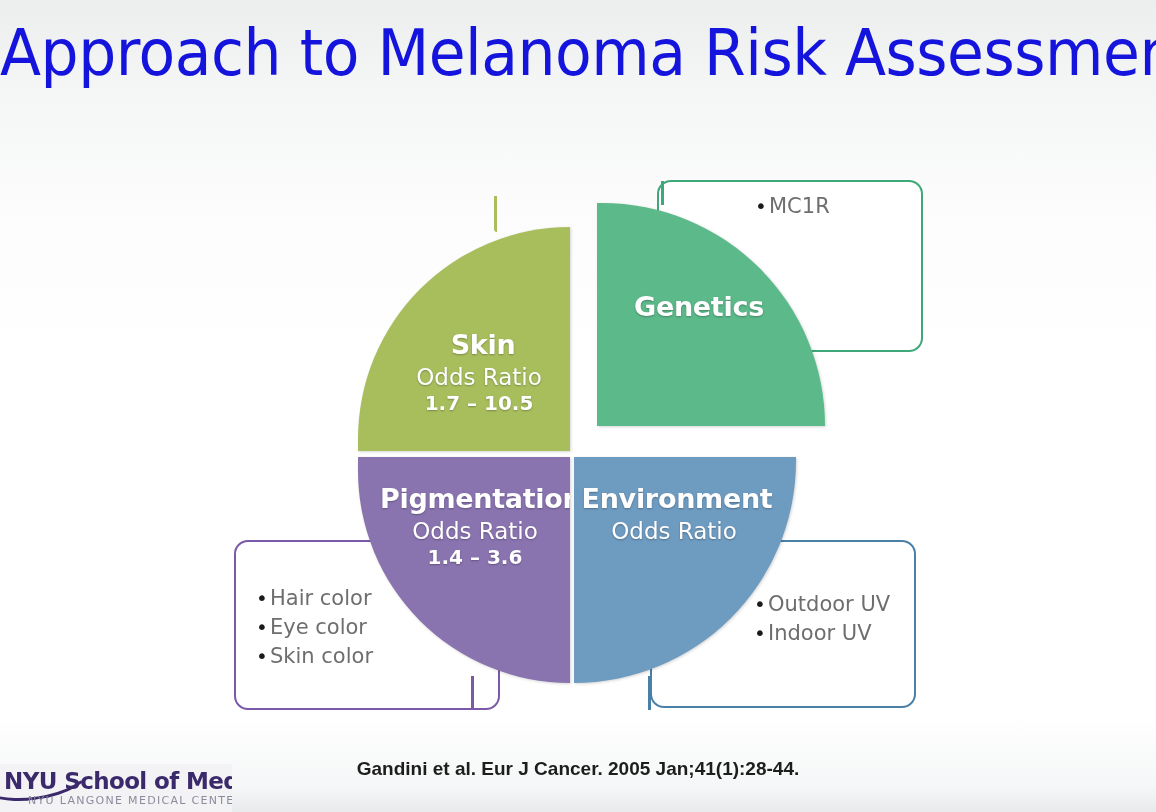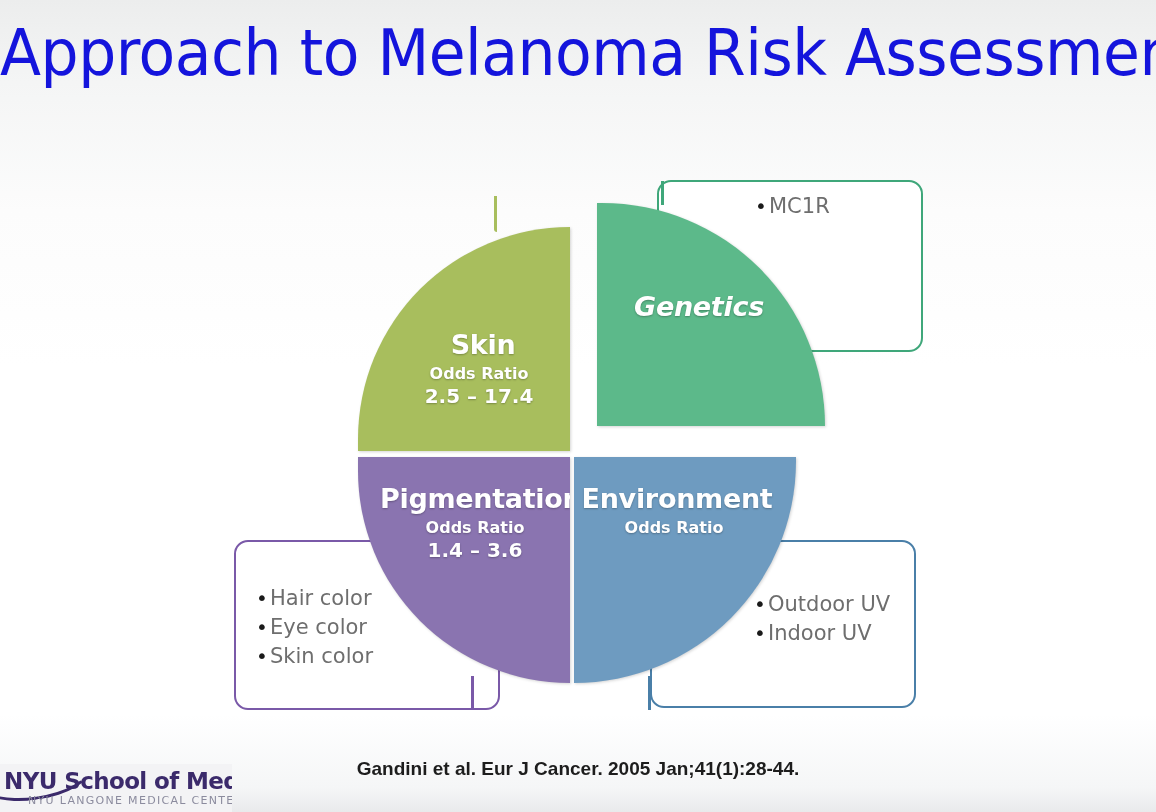--- a/index.html
+++ b/index.html
@@ -54,22 +54,22 @@
   }
 
   .slice .s-title {
     font-size: 27px;
     font-weight: bold;
     font-family: "DejaVu Sans", sans-serif;
     letter-spacing: -0.3px;
     white-space: nowrap;
   }
   .slice .s-or {
-    font-size: 16px;
-    font-weight: bold;
+    font-size: 23px;
+    font-weight: normal;
     font-family: "DejaVu Sans", sans-serif;
     margin-top: 4px;
     white-space: nowrap;
   }
   .slice .s-val {
     font-size: 20px;
     font-weight: bold;
     font-family: "DejaVu Sans", sans-serif;
     margin-top: 1px;
     white-space: nowrap;
@@ -101,21 +101,20 @@
     width: 228px;
     height: 223px;
     background: #5cb98a;
     border-radius: 0 226px 0 0;
     box-shadow: 1px 1px 3px rgba(0,0,0,0.17);
   }
   #slice-genetics .s-body {
     position: absolute;
     left: 0; right: 0;
     top: 88px;
-    font-style: italic;
   }
   #slice-genetics .s-title { padding-right: 24px; }
 
   
   #slice-pigmentation {
     left: 0px;
     top: 254px;
     width: 212px;
     height: 226px;
     background: #8a74b0;
@@ -297,21 +296,21 @@
   <div class="leader" id="leader-pig-bot"></div>
   <div class="leader" id="leader-environ"></div>
   <div class="leader" id="leader-env-bot"></div>
 
   <div id="wheel">
 
     <div class="slice" id="slice-moles">
       <div class="s-body">
         <div class="s-title">Skin</div>
         <div class="s-or">Odds Ratio</div>
-        <div class="s-val">2.5 – 17.4</div>
+        <div class="s-val">1.7 – 10.5</div>
       </div>
     </div>
 
     <div class="slice" id="slice-genetics">
       <div class="s-body">
         <div class="s-title">Genetics</div>
       </div>
     </div>
 
     <div class="slice" id="slice-pigmentation">

